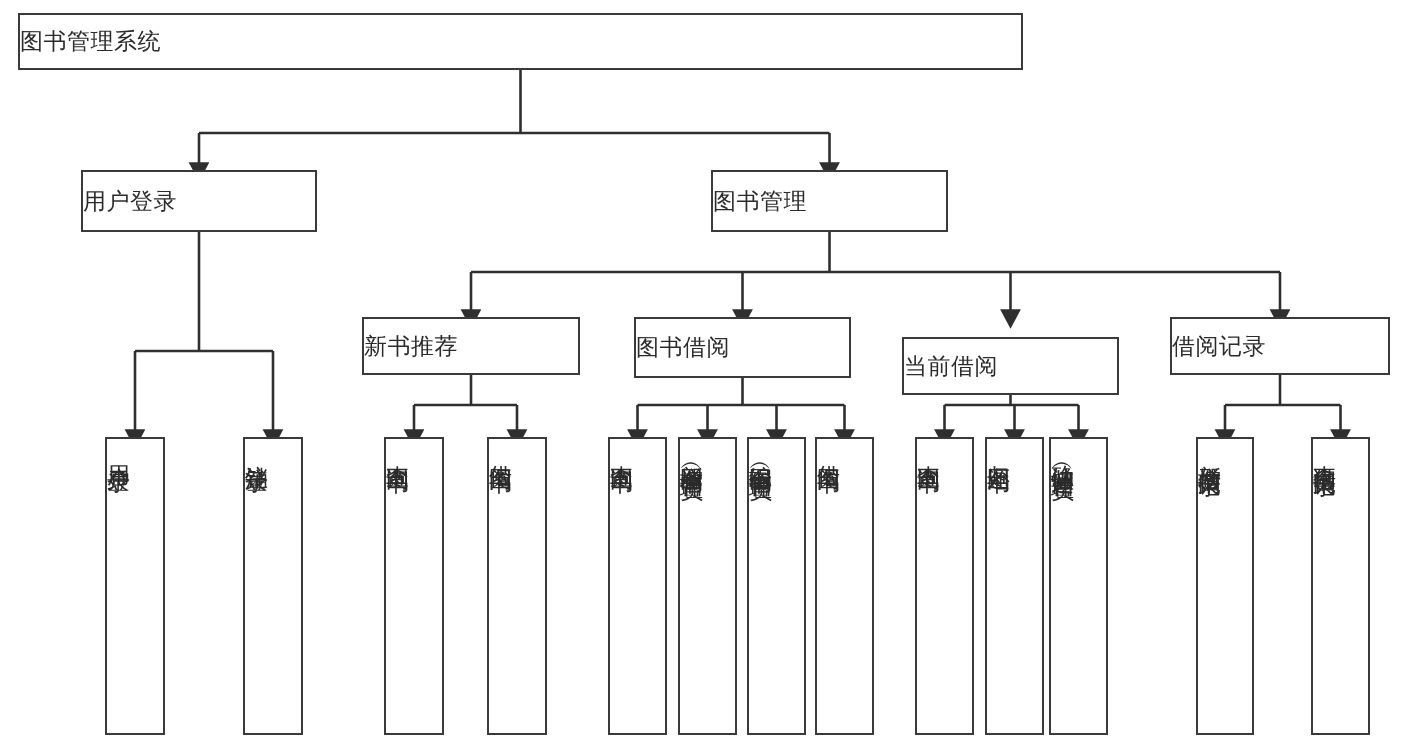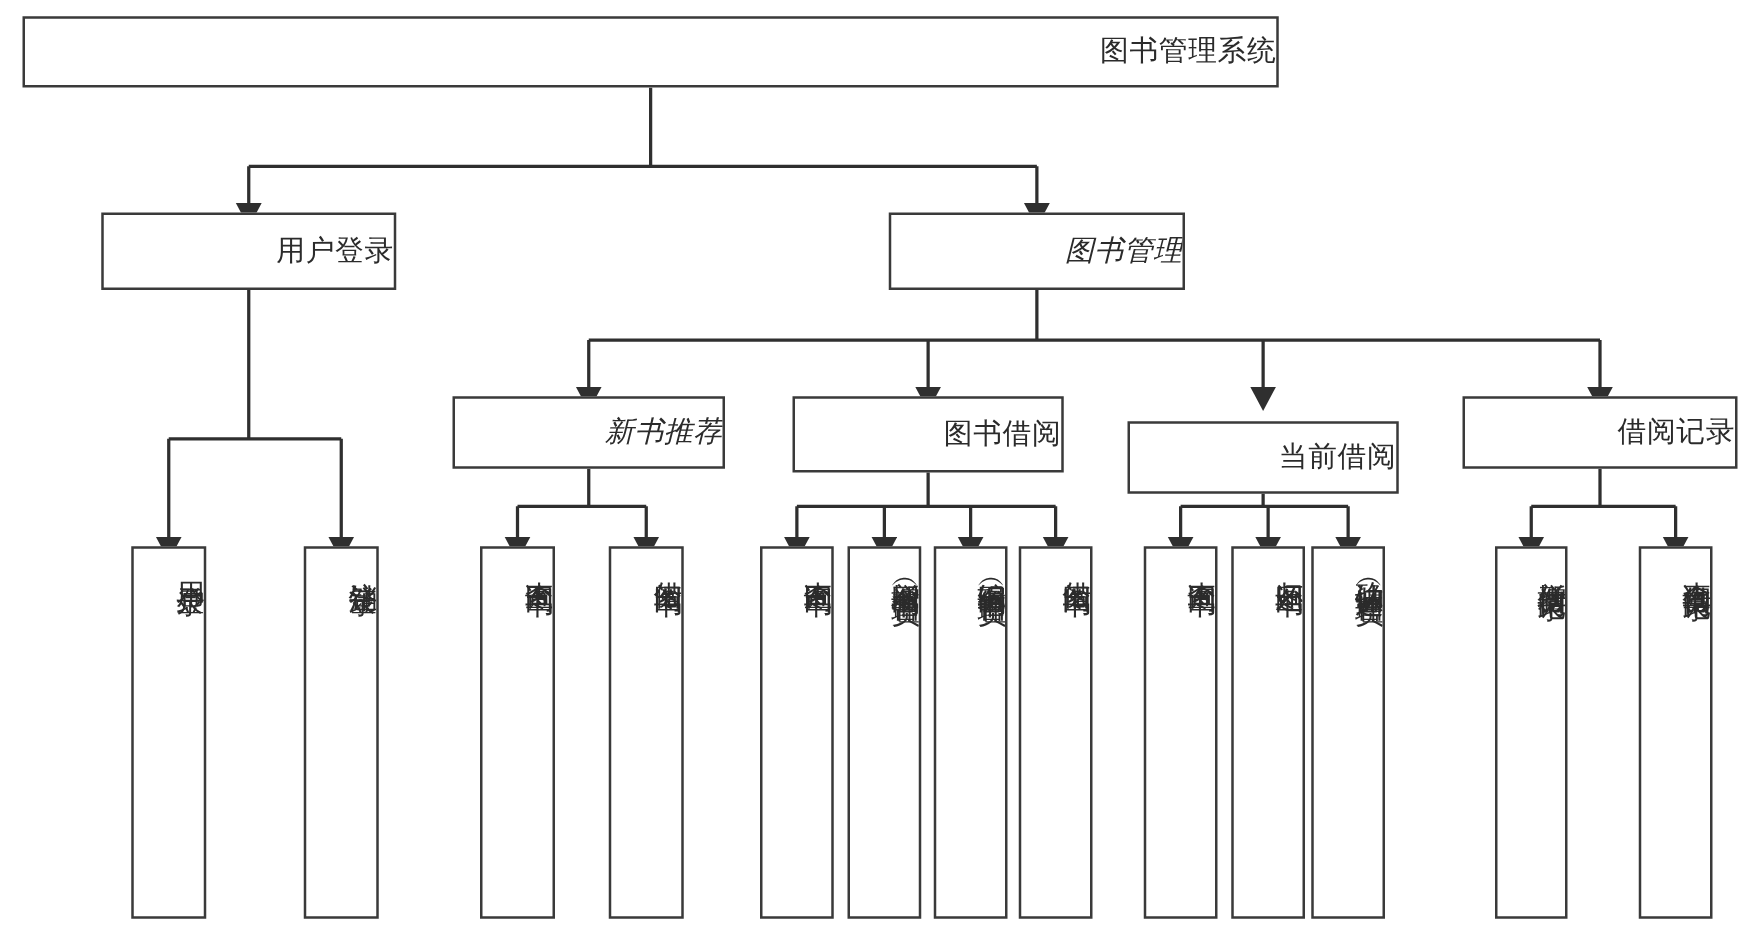--- a/index.html
+++ b/index.html
@@ -27,21 +27,21 @@
     height: 747px;
     pointer-events: none;
   }
   .node {
     position: absolute;
     box-sizing: border-box;
     background: #ffffff;
     border: 2px solid #3a3a3a;
     display: flex;
     align-items: center;
-    justify-content: flex-end;
+    justify-content: flex-start;
     overflow: hidden;
   }
   .node-label {
     color: #2b2b2b;
     white-space: pre;
     text-align: center;
     line-height: 1.05;
   }
   .node.horizontal .node-label {
     font-size: 23px;
@@ -114,24 +114,24 @@
       </g>
   </svg>
 
   <div id="node-layer">
       <div class="node horizontal" style="left: 18px; top: 13px; width: 1005px; height: 57px;">
         <span class="node-label">图书管理系统</span>
       </div>
       <div class="node horizontal" style="left: 81px; top: 170px; width: 236px; height: 62px;">
         <span class="node-label">用户登录</span>
       </div>
-      <div class="node horizontal" style="left: 711px; top: 170px; width: 237px; height: 62px; font-style: italic;">
+      <div class="node horizontal" style="left: 711px; top: 170px; width: 237px; height: 62px;">
         <span class="node-label">图书管理</span>
       </div>
-      <div class="node horizontal" style="left: 362px; top: 317px; width: 218px; height: 58px; font-style: italic;">
+      <div class="node horizontal" style="left: 362px; top: 317px; width: 218px; height: 58px;">
         <span class="node-label">新书推荐</span>
       </div>
       <div class="node horizontal" style="left: 634px; top: 317px; width: 217px; height: 61px;">
         <span class="node-label">图书借阅</span>
       </div>
       <div class="node horizontal" style="left: 902px; top: 317px; width: 217px; height: 58px; margin-top: 20px;">
         <span class="node-label">当前借阅</span>
       </div>
       <div class="node horizontal" style="left: 1170px; top: 317px; width: 220px; height: 58px;">
         <span class="node-label">借阅记录</span>

